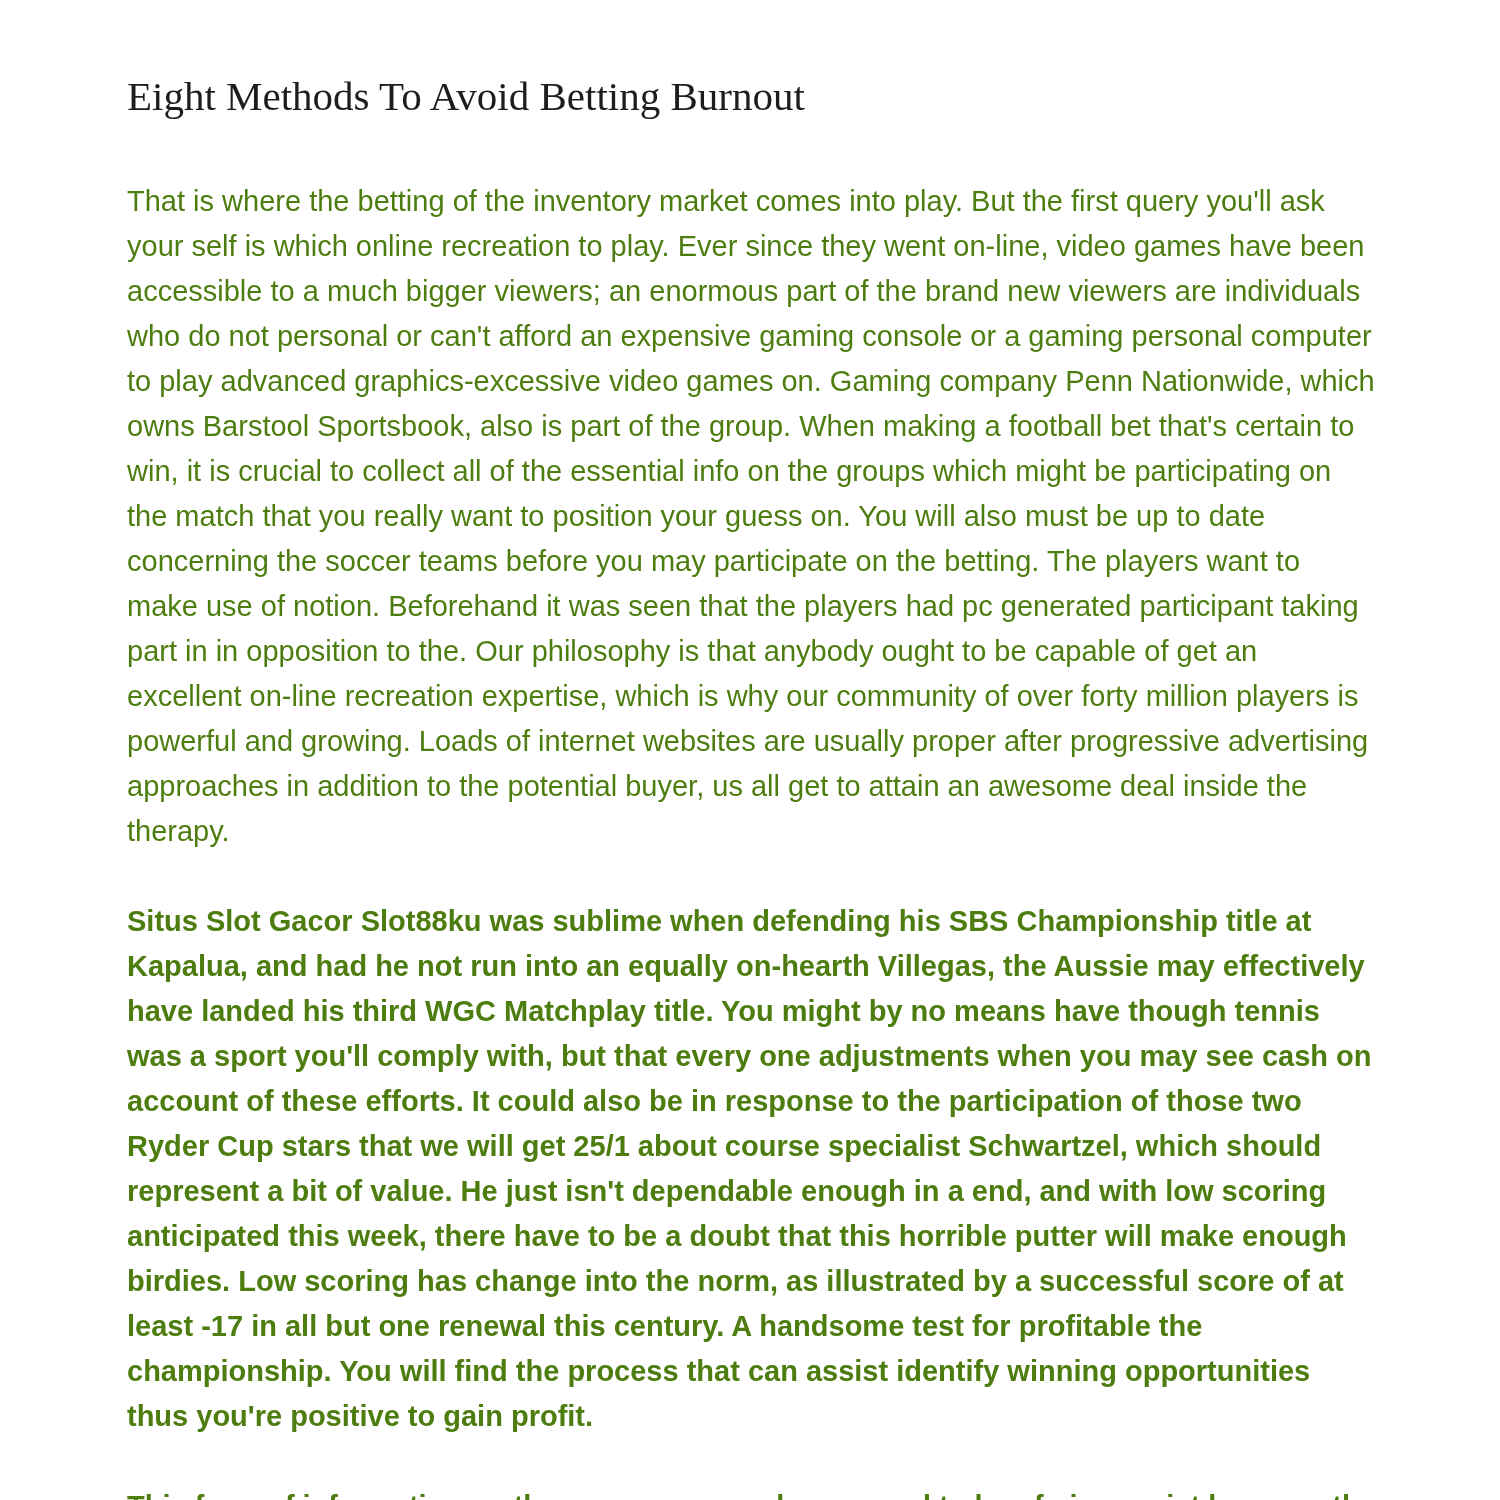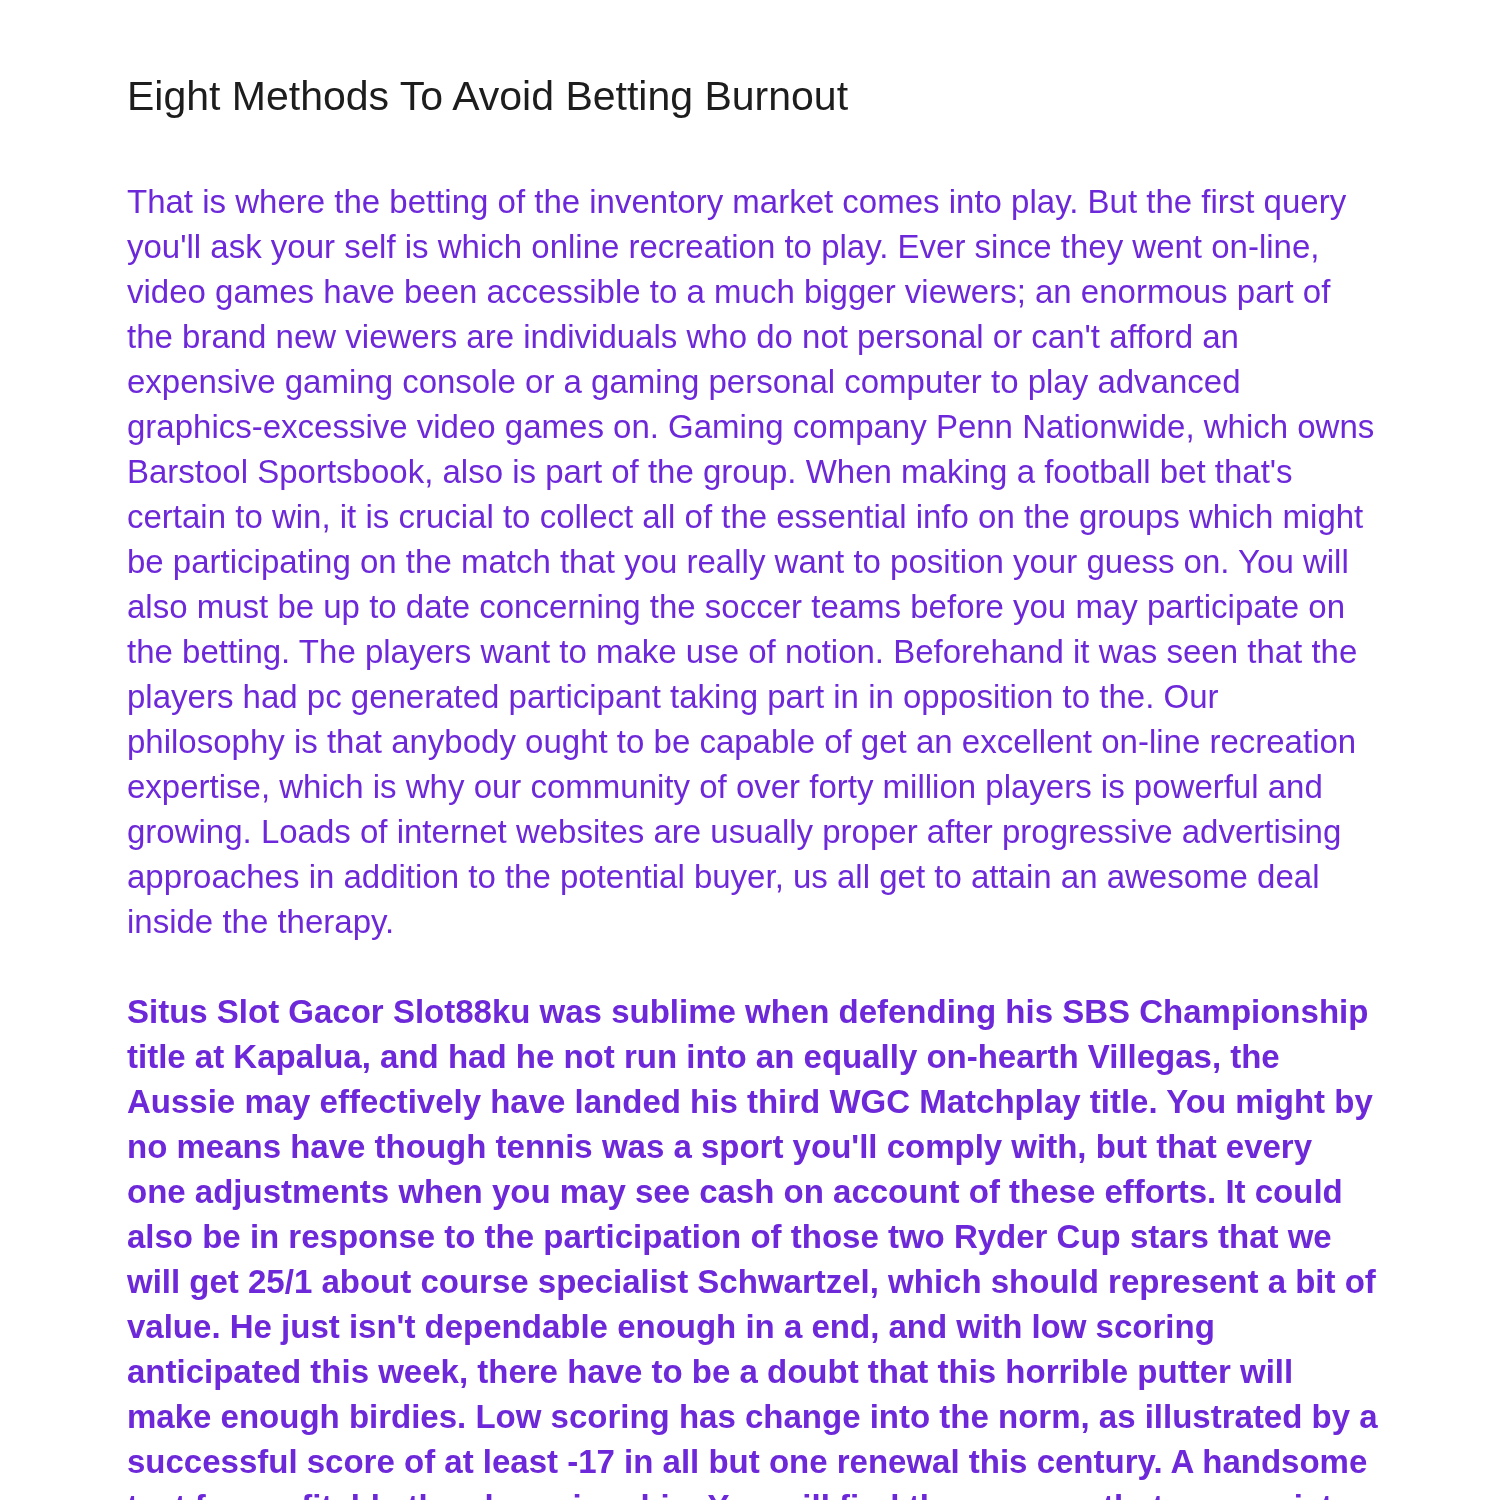--- a/index.html
+++ b/index.html
@@ -25,26 +25,27 @@
   }
 
   .doc-title {
     font-size: 41px;
     font-weight: 400;
     color: #1d1d1d;
     letter-spacing: 0px;
     margin-top: 4px;
     margin-bottom: 58px;
     line-height: 1.2;
+    font-family: Liberation Serif, serif;
   }
 
   .doc-paragraph {
-    font-size: 33px;
+    font-size: 29px;
     font-weight: 400;
-    color: #6d28d9;
+    color: #4d7c0f;
     line-height: 45px;
     margin-bottom: 45px;
     text-align: left;
   }
 
   .doc-paragraph + .doc-paragraph {
     margin-top: 45px;
     font-weight: bold;
   }
 </style>

